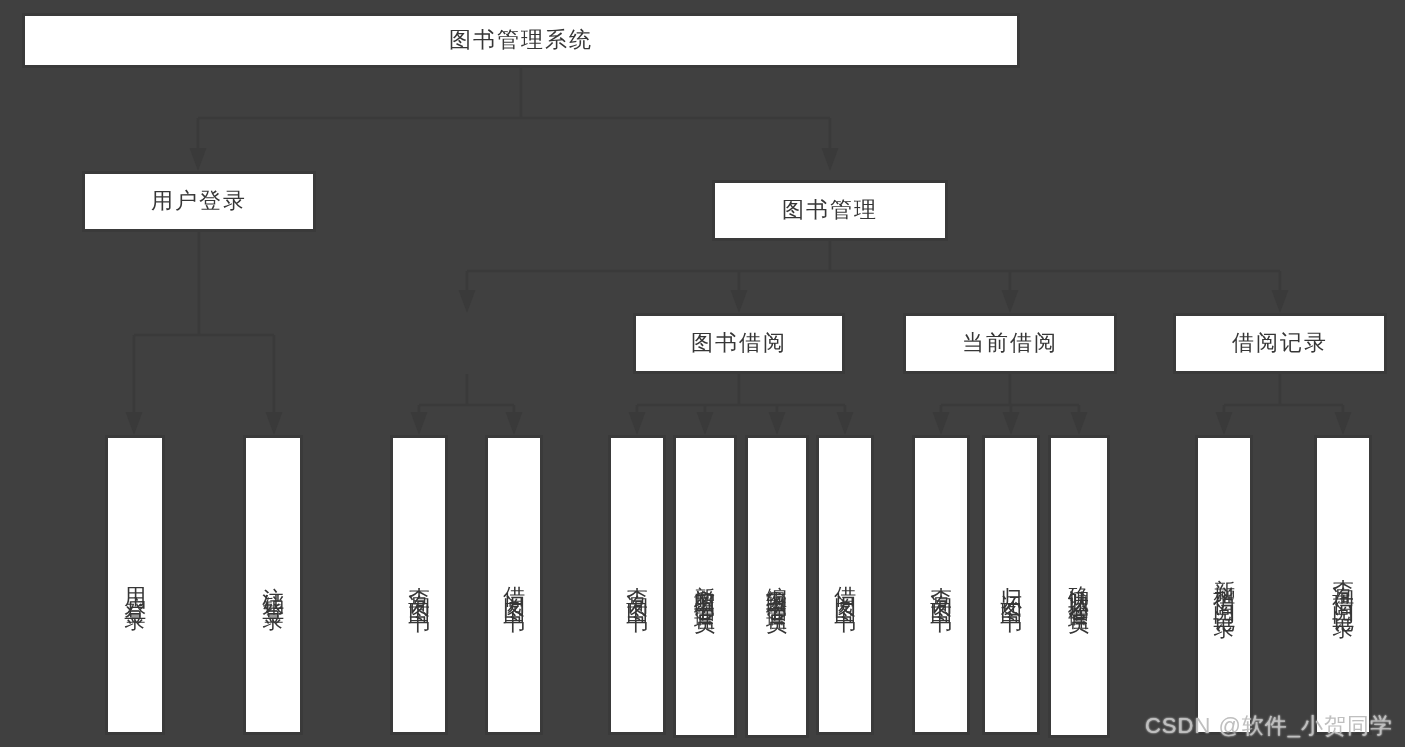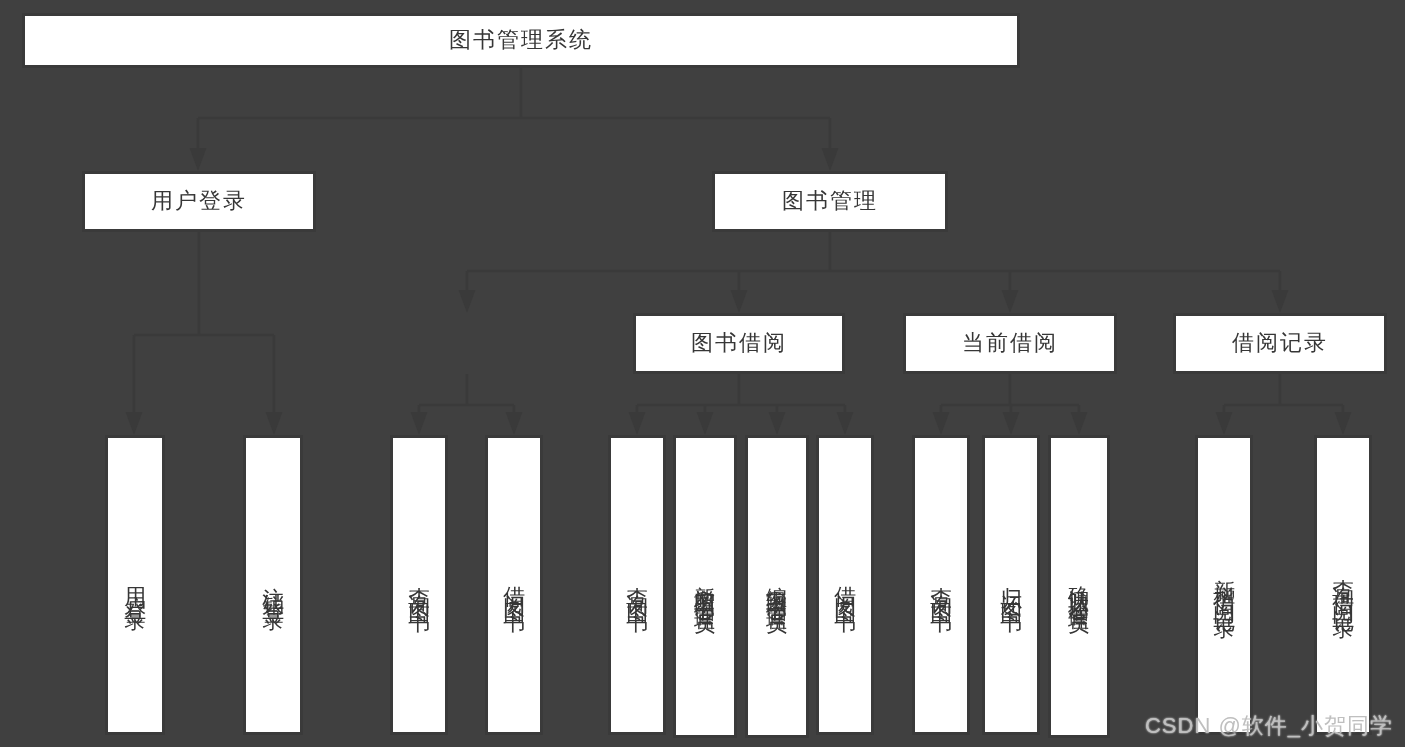--- a/index.html
+++ b/index.html
@@ -86,21 +86,21 @@
       <polygon points="1002.5,412 1019.5,412 1011,435"></polygon>
       <polygon points="1070.5,412 1087.5,412 1079,435"></polygon>
       <polygon points="1215.5,412 1232.5,412 1224,435"></polygon>
       <polygon points="1334.5,412 1351.5,412 1343,435"></polygon>
     </g>
   </svg>
 
   <div class="box" style="left:22px;top:13px;width:998px;height:55px">图书管理系统</div>
 
   <div class="box" style="left:82px;top:171px;width:234px;height:61px">用户登录</div>
-  <div class="box" style="left:712px;top:171px;width:236px;height:61px">图书管理</div>
+  <div class="box" style="left:712px;top:180px;width:236px;height:61px">图书管理</div>
 
   <div class="box" style="left:633px;top:313px;width:212px;height:61px">图书借阅</div>
   <div class="box" style="left:903px;top:313px;width:214px;height:61px">当前借阅</div>
   <div class="box" style="left:1173px;top:313px;width:214px;height:61px">借阅记录</div>
 
   <div class="box v" style="left:105px;top:435px;width:60px;height:300px">用户登录</div>
   <div class="box v" style="left:243px;top:435px;width:60px;height:300px">注销登录</div>
 
   <div class="box v" style="left:390px;top:435px;width:58px;height:300px">查询图书</div>
   <div class="box v" style="left:485px;top:435px;width:58px;height:300px">借阅图书</div>

